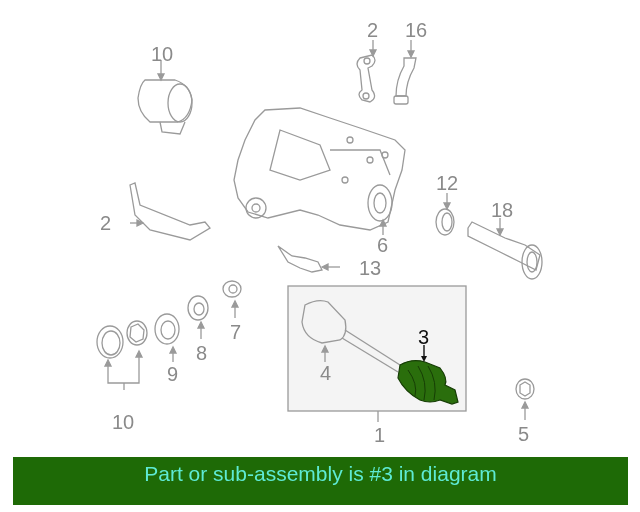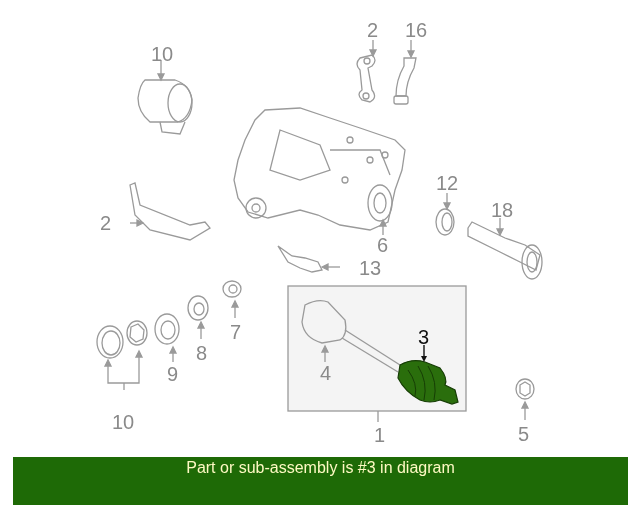--- a/index.html
+++ b/index.html
@@ -1,20 +1,20 @@
 <!DOCTYPE html>
 <html><head>
 <meta charset="utf-8">
 <style>
   html, body { margin: 0; padding: 0; background: #ffffff; }
   body { width: 640px; height: 512px; position: relative; overflow: hidden; font-family: "Liberation Sans", sans-serif; }
   #diagram { position: absolute; left: 0; top: 0; width: 640px; height: 455px; }
   .callout { position: absolute; font-size: 20px; color: #8a8a8a; line-height: 20px; }
   .callout.active { color: #111111; }
-  #banner { position: absolute; left: 13px; top: 457px; width: 615px; height: 48px; background: #1e6a06; color: #fef9c3; text-align: center; font-size: 16px; line-height: 18px; padding-top: 2px; box-sizing: border-box; }
+  #banner { position: absolute; left: 13px; top: 457px; width: 615px; height: 48px; background: #1e6a06; color: #5eead4; text-align: center; font-size: 21px; line-height: 18px; padding-top: 8px; box-sizing: border-box; }
   #banner div { white-space: nowrap; }
 </style>
 </head>
 <body>
 
 <div id="diagram">
   <svg width="640" height="455" viewBox="0 0 640 455" xmlns="http://www.w3.org/2000/svg">
     <g fill="none" stroke="#9a9a9a" stroke-width="1.3">
 
       <g>

